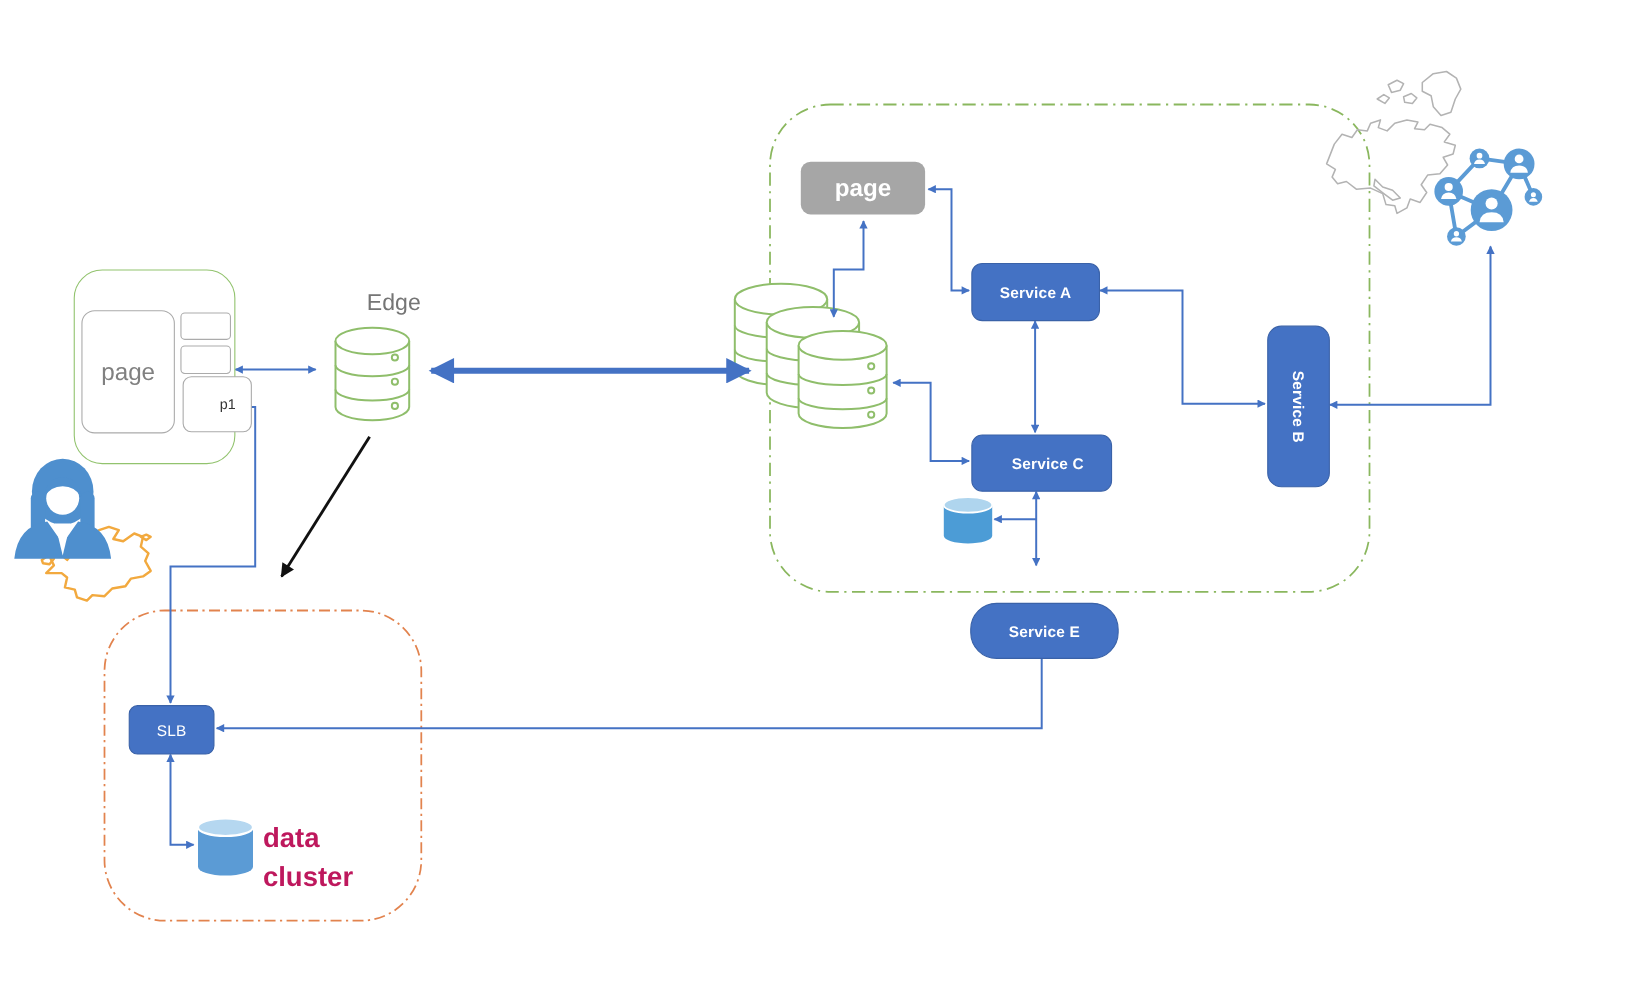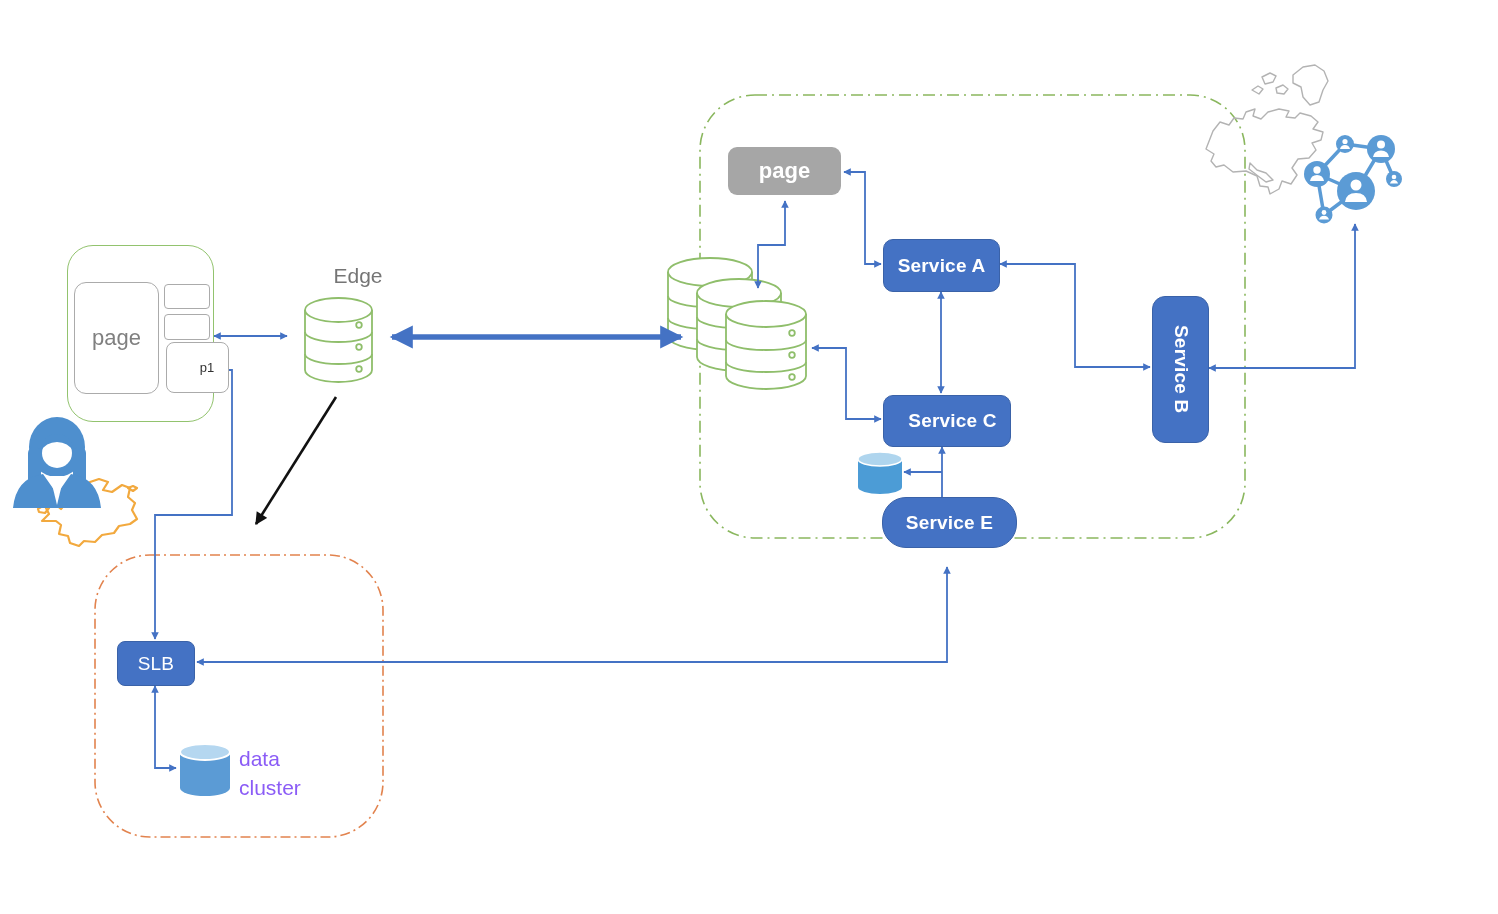--- a/index.html
+++ b/index.html
@@ -2,33 +2,33 @@
 <html><head>
 <meta charset="utf-8">
 <style>
   html,body{margin:0;padding:0;background:#fff;}
   #canvas{position:relative;width:1498px;height:914px;background:#fff;overflow:hidden;
           font-family:"Liberation Sans",sans-serif;}
   .abs{position:absolute;}
   svg{position:absolute;left:0;top:0;}
   .svc{background:#4472C4;border:1px solid #3A62A8;border-radius:10px;color:#fff;
        display:flex;align-items:center;justify-content:center;
-       font-size:19px;font-weight:600;letter-spacing:.2px;}
+       font-size:14px;font-weight:600;letter-spacing:.2px;}
   .graybox{background:#A6A6A6;border-radius:9px;color:#fff;display:flex;
        align-items:center;justify-content:center;font-size:22px;font-weight:700;}
   .glabel{color:#757575;font-size:21px;font-weight:500;}
   .browser{border:1.6px solid #92C36E;border-radius:26px;background:#fff;}
   .panel{border:1.4px solid #ABABAB;border-radius:12px;background:#fff;
        display:flex;align-items:center;justify-content:center;}
   .minirect{border:1.4px solid #ABABAB;border-radius:4px;background:#fff;}
   .p1box{border:1.4px solid #ABABAB;border-radius:8px;background:#fff;
        display:flex;align-items:center;justify-content:center;
        font-size:13px;color:#333;font-weight:500;}
   .pagetxt{color:#808080;font-size:22px;font-weight:500;}
-  .dclabel{color:#8b5cf6;font-size:21px;line-height:1.38;font-weight:400;}
+  .dclabel{color:#be185d;font-size:25px;line-height:1.38;font-weight:700;}
   .vertical{writing-mode:vertical-rl;}
 </style>
 </head>
 <body>
 
 <div id="canvas">
 
   <svg width="1498" height="914" viewBox="0 0 1498 914">
     <defs>
       <marker id="ab" viewBox="0 0 10 10" refX="9" refY="5" markerWidth="4.6" markerHeight="4.2" orient="auto-start-reverse">
@@ -170,21 +170,21 @@
 
   <div class="abs svc" style="left:883px;top:239px;width:115px;height:51px;">
     <span>Service A</span>
   </div>
   <div class="abs svc vertical" style="left:1152px;top:296px;width:55px;height:145px;border-radius:13px;">
     <span>Service B</span>
   </div>
   <div class="abs svc" style="left:883px;top:395px;width:115px;height:50px;padding-left:11px;">
     <span>Service C</span>
   </div>
-  <div class="abs svc" style="left:882px;top:497px;width:133px;height:49px;border-radius:24px;">
+  <div class="abs svc" style="left:882px;top:548px;width:133px;height:49px;border-radius:24px;">
     <span>Service E</span>
   </div>
   <div class="abs svc" style="left:117px;top:641px;width:76px;height:43px;border-radius:8px;font-weight:400;">
     <span>SLB</span>
   </div>
 
   <div class="abs dclabel" style="left:239px;top:745px;width:84px;">data cluster</div>
 
 </div>
 

